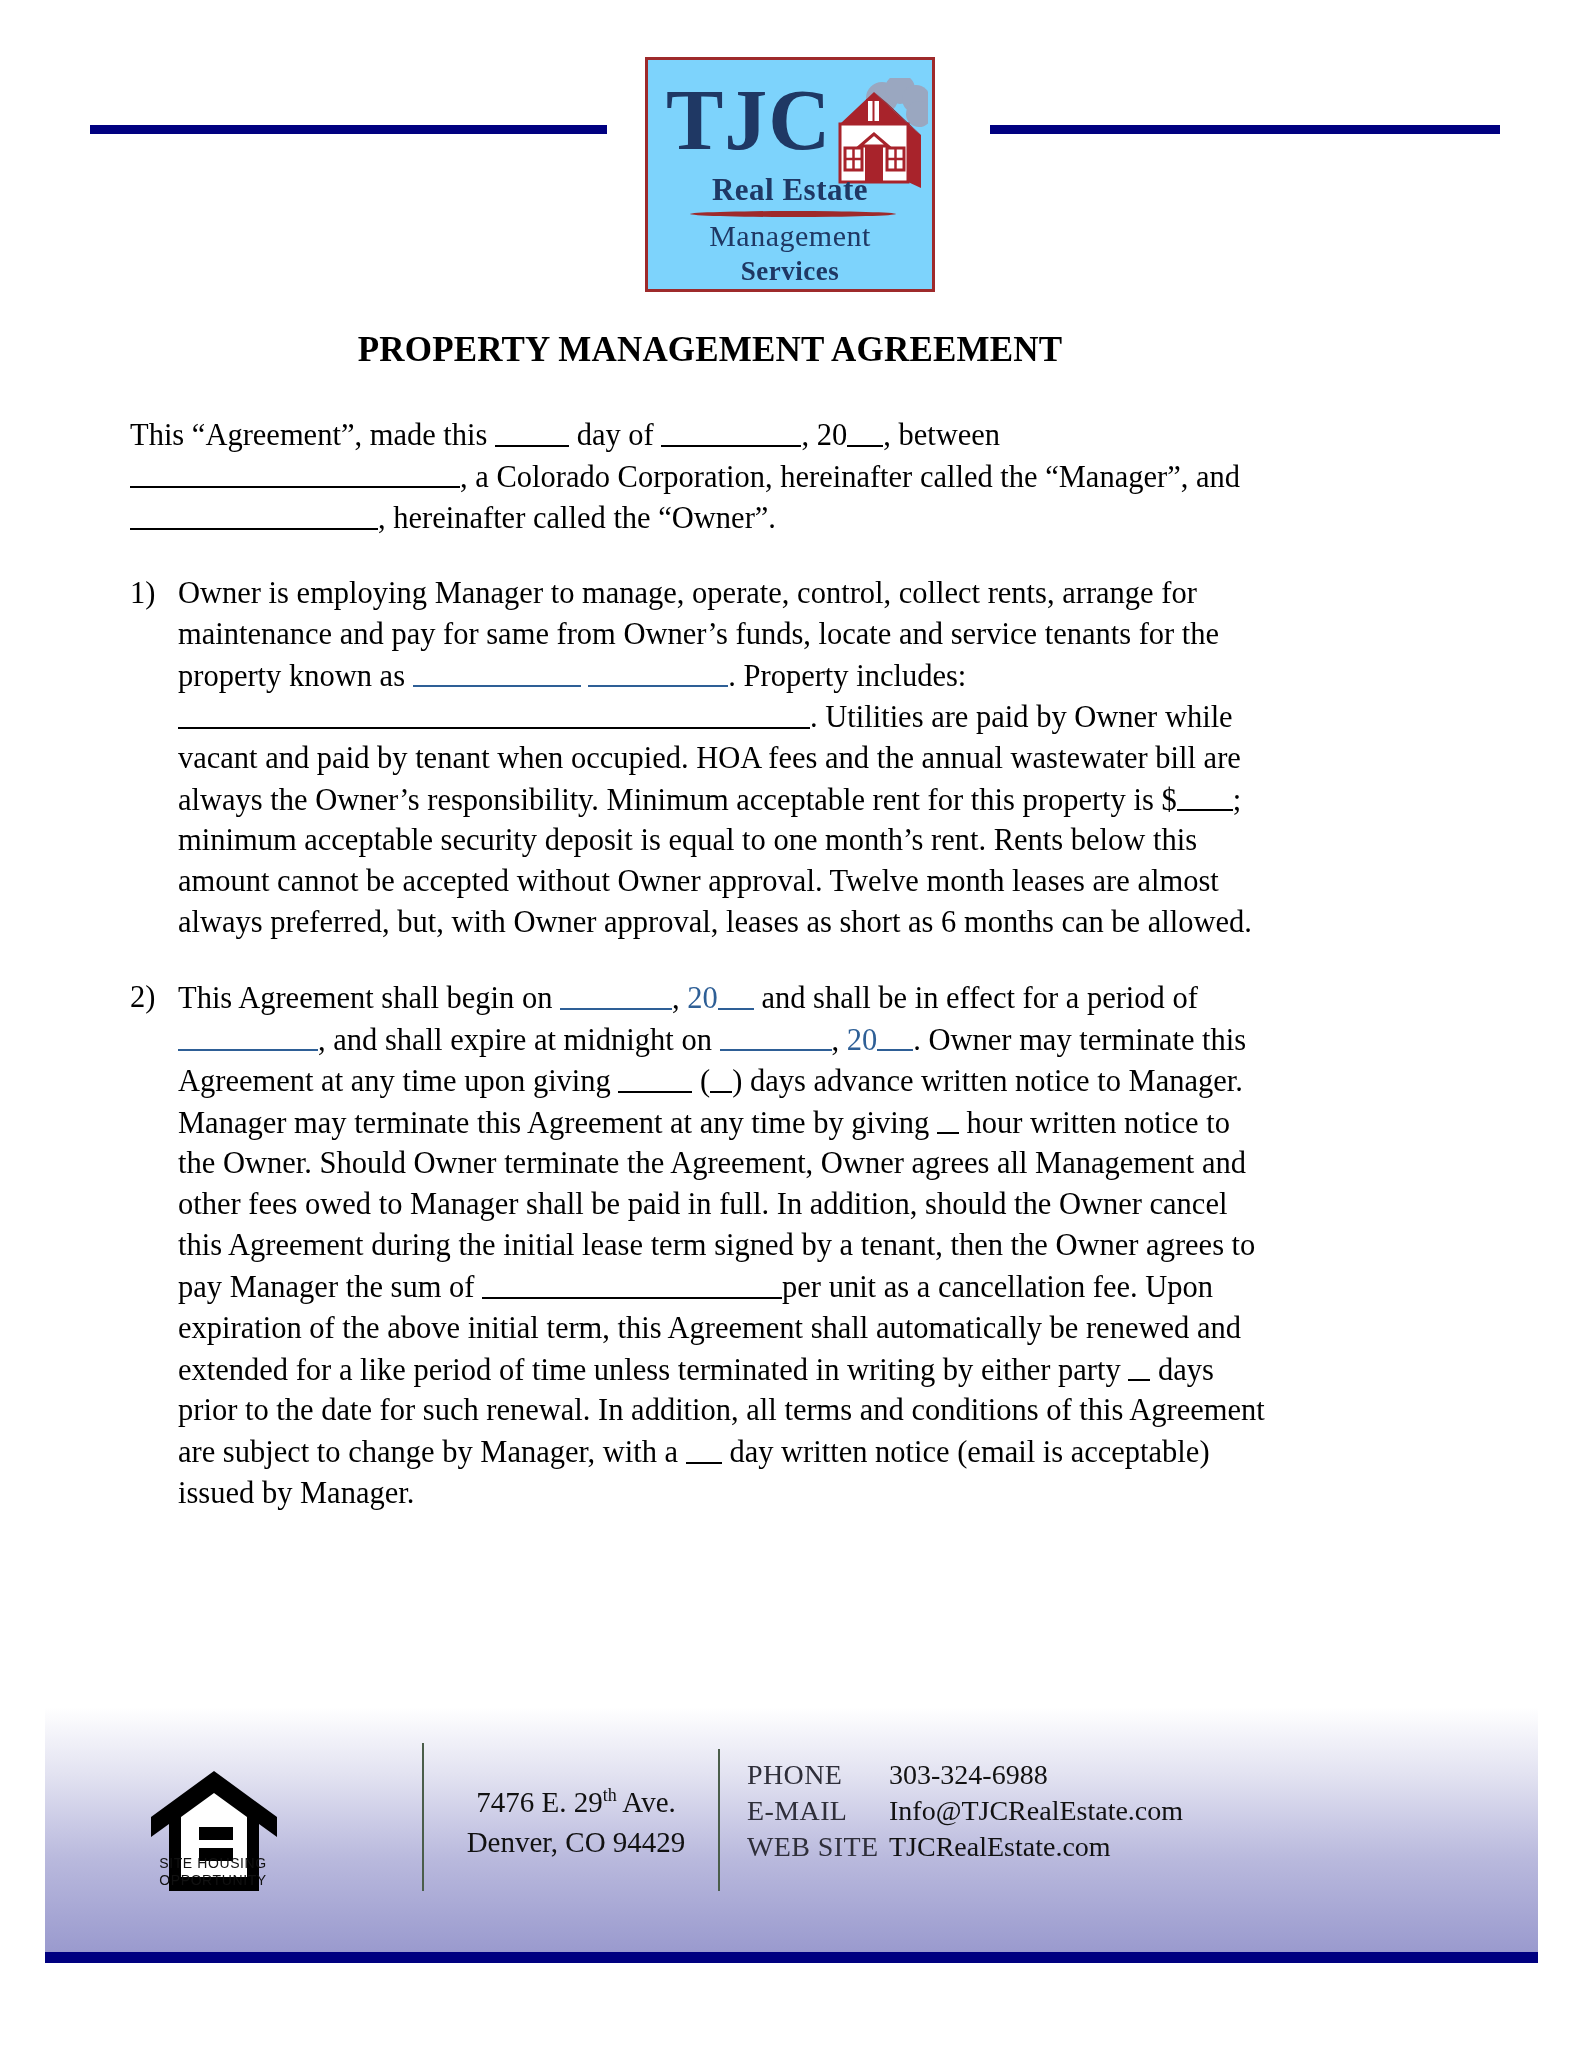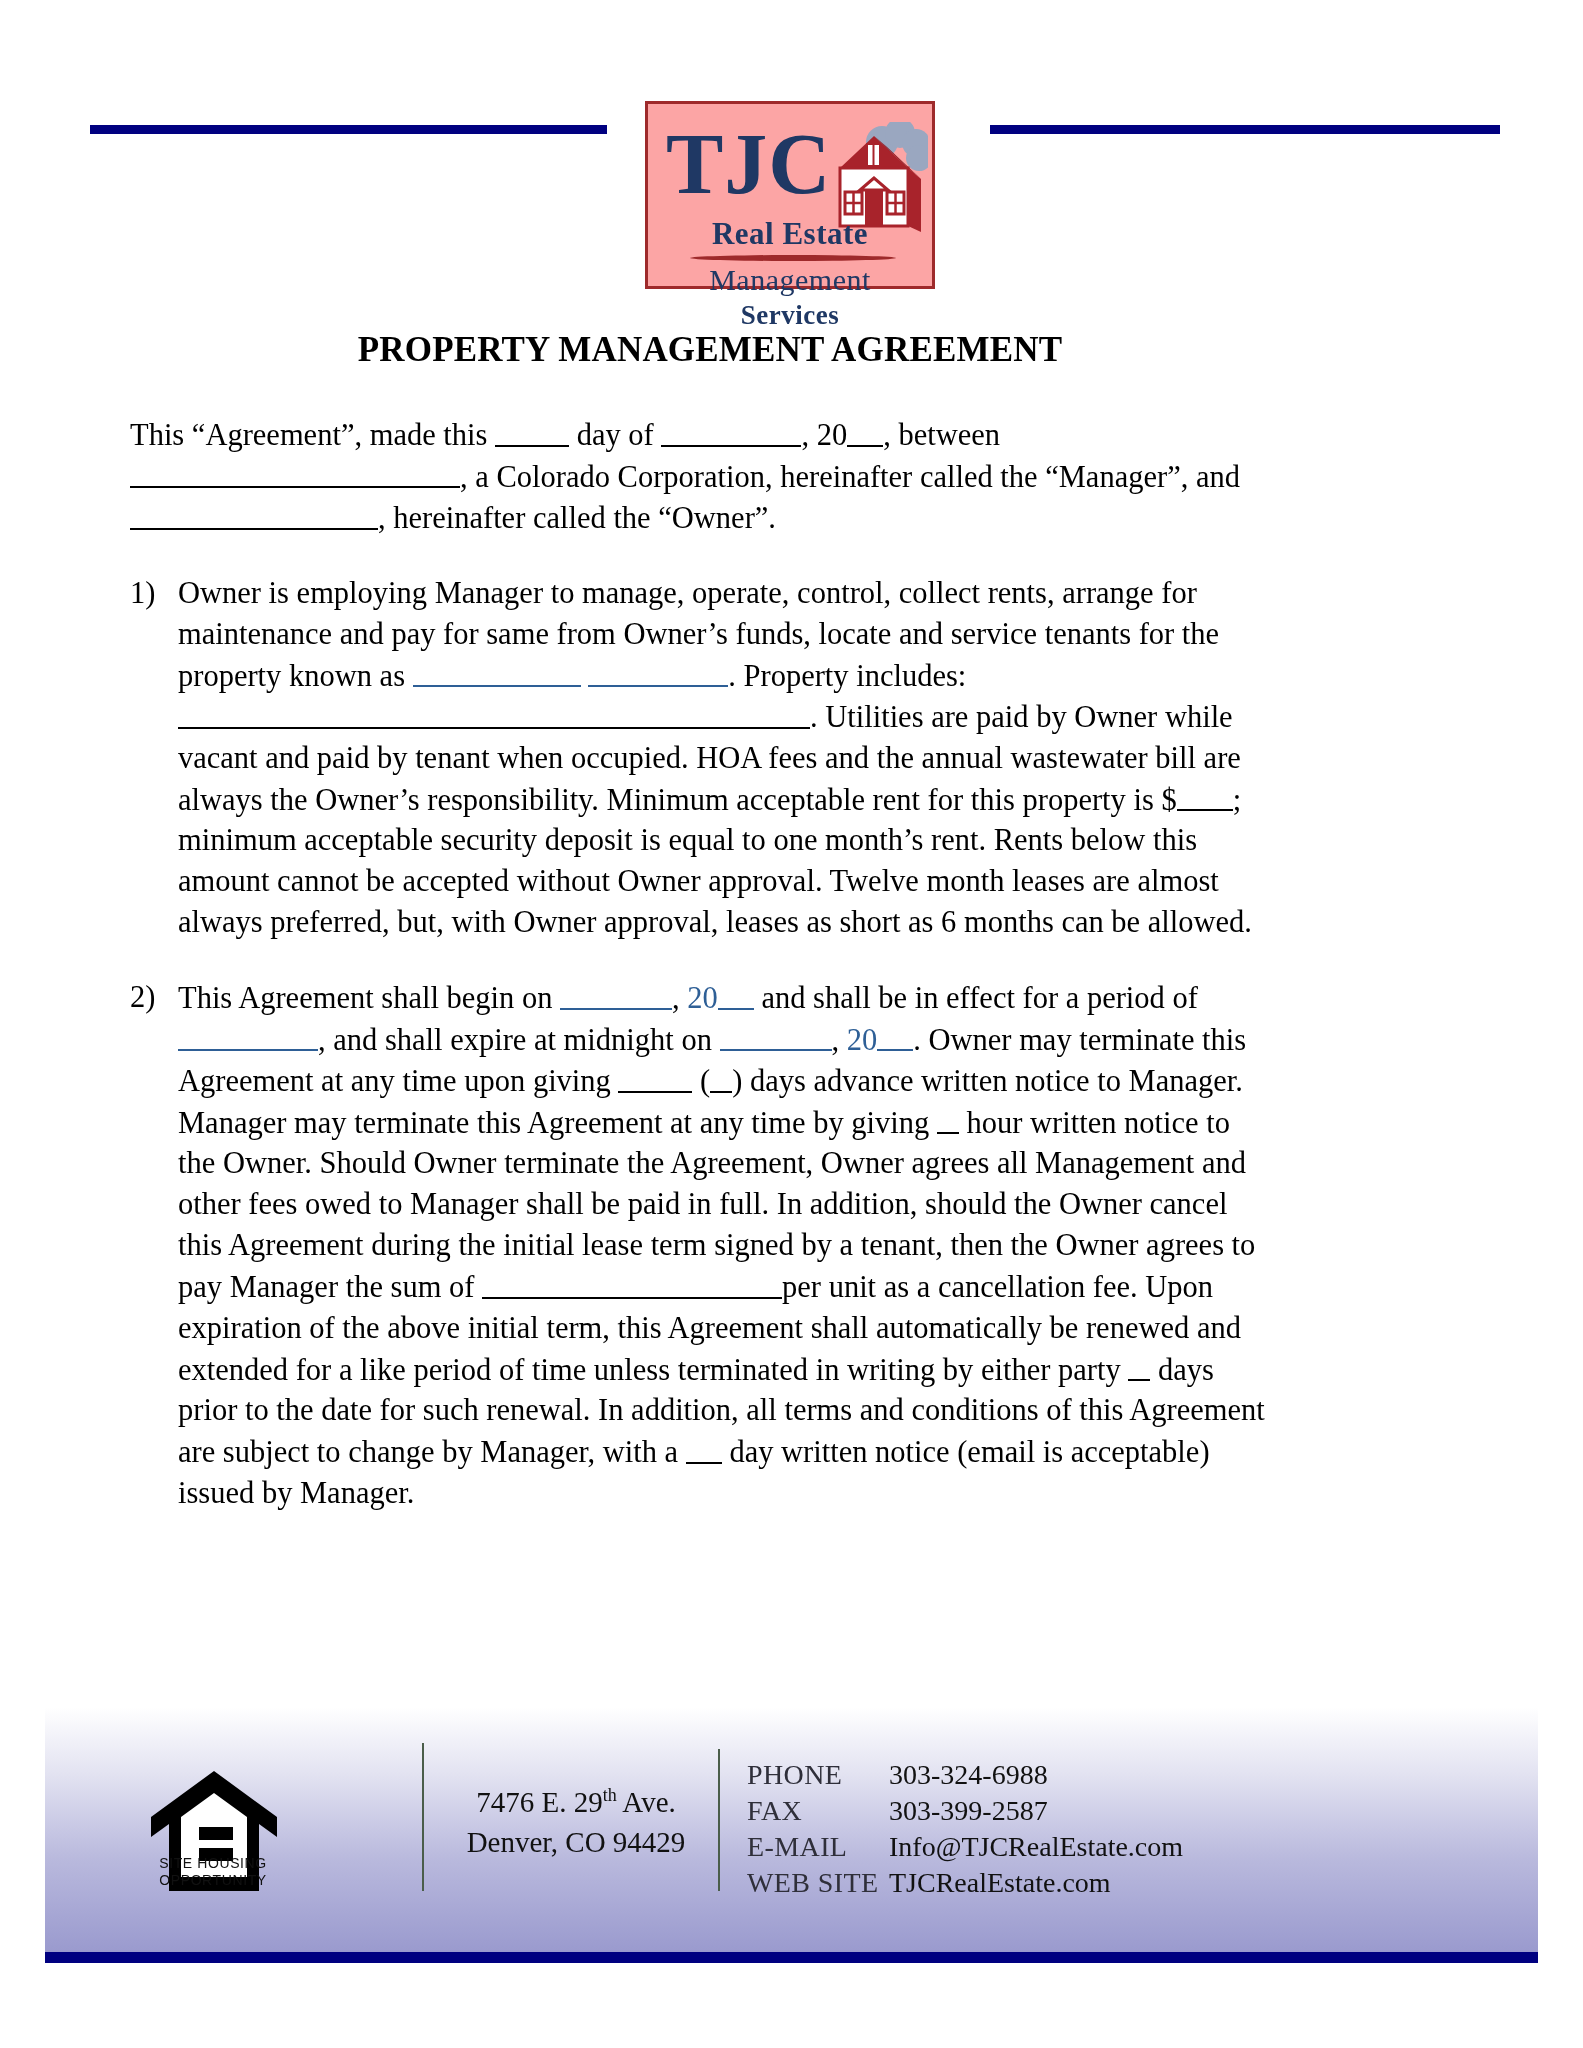--- a/index.html
+++ b/index.html
@@ -31,25 +31,24 @@
   }
   .rule.left  { left: 90px;  width: 517px; }
   .rule.right { left: 990px; width: 510px; }
 
   
   #logo-box {
     position: absolute;
     left: 645px;
     top: 57px;
     width: 290px;
-    height: 188px;
+    height: 235px;
     border: 3px solid #9e2a2b;
-    background: #fca5a5;
+    background: #7dd3fc;
     box-sizing: border-box;
-    margin-top: 44px;
   }
   #logo-inner {
     position: relative;
     width: 100%;
     height: 100%;
   }
   #logo-tjc {
     position: absolute;
     left: 18px;
     top: 12px;
@@ -359,24 +358,20 @@
   </div>
 
   <div class="footdiv" id="divider-2"></div>
 
   <div id="contact">
     <div class="contact-row">
       <span class="contact-label">PHONE</span>
       <span class="contact-value">303-324-6988</span>
     </div>
     <div class="contact-row">
-      <span class="contact-label">FAX</span>
-      <span class="contact-value">303-399-2587</span>
-    </div>
-    <div class="contact-row">
       <span class="contact-label">E-MAIL</span>
       <span class="contact-value">Info@TJCRealEstate.com</span>
     </div>
     <div class="contact-row">
       <span class="contact-label">WEB SITE</span>
       <span class="contact-value">TJCRealEstate.com</span>
     </div>
   </div>
 
 </div>

